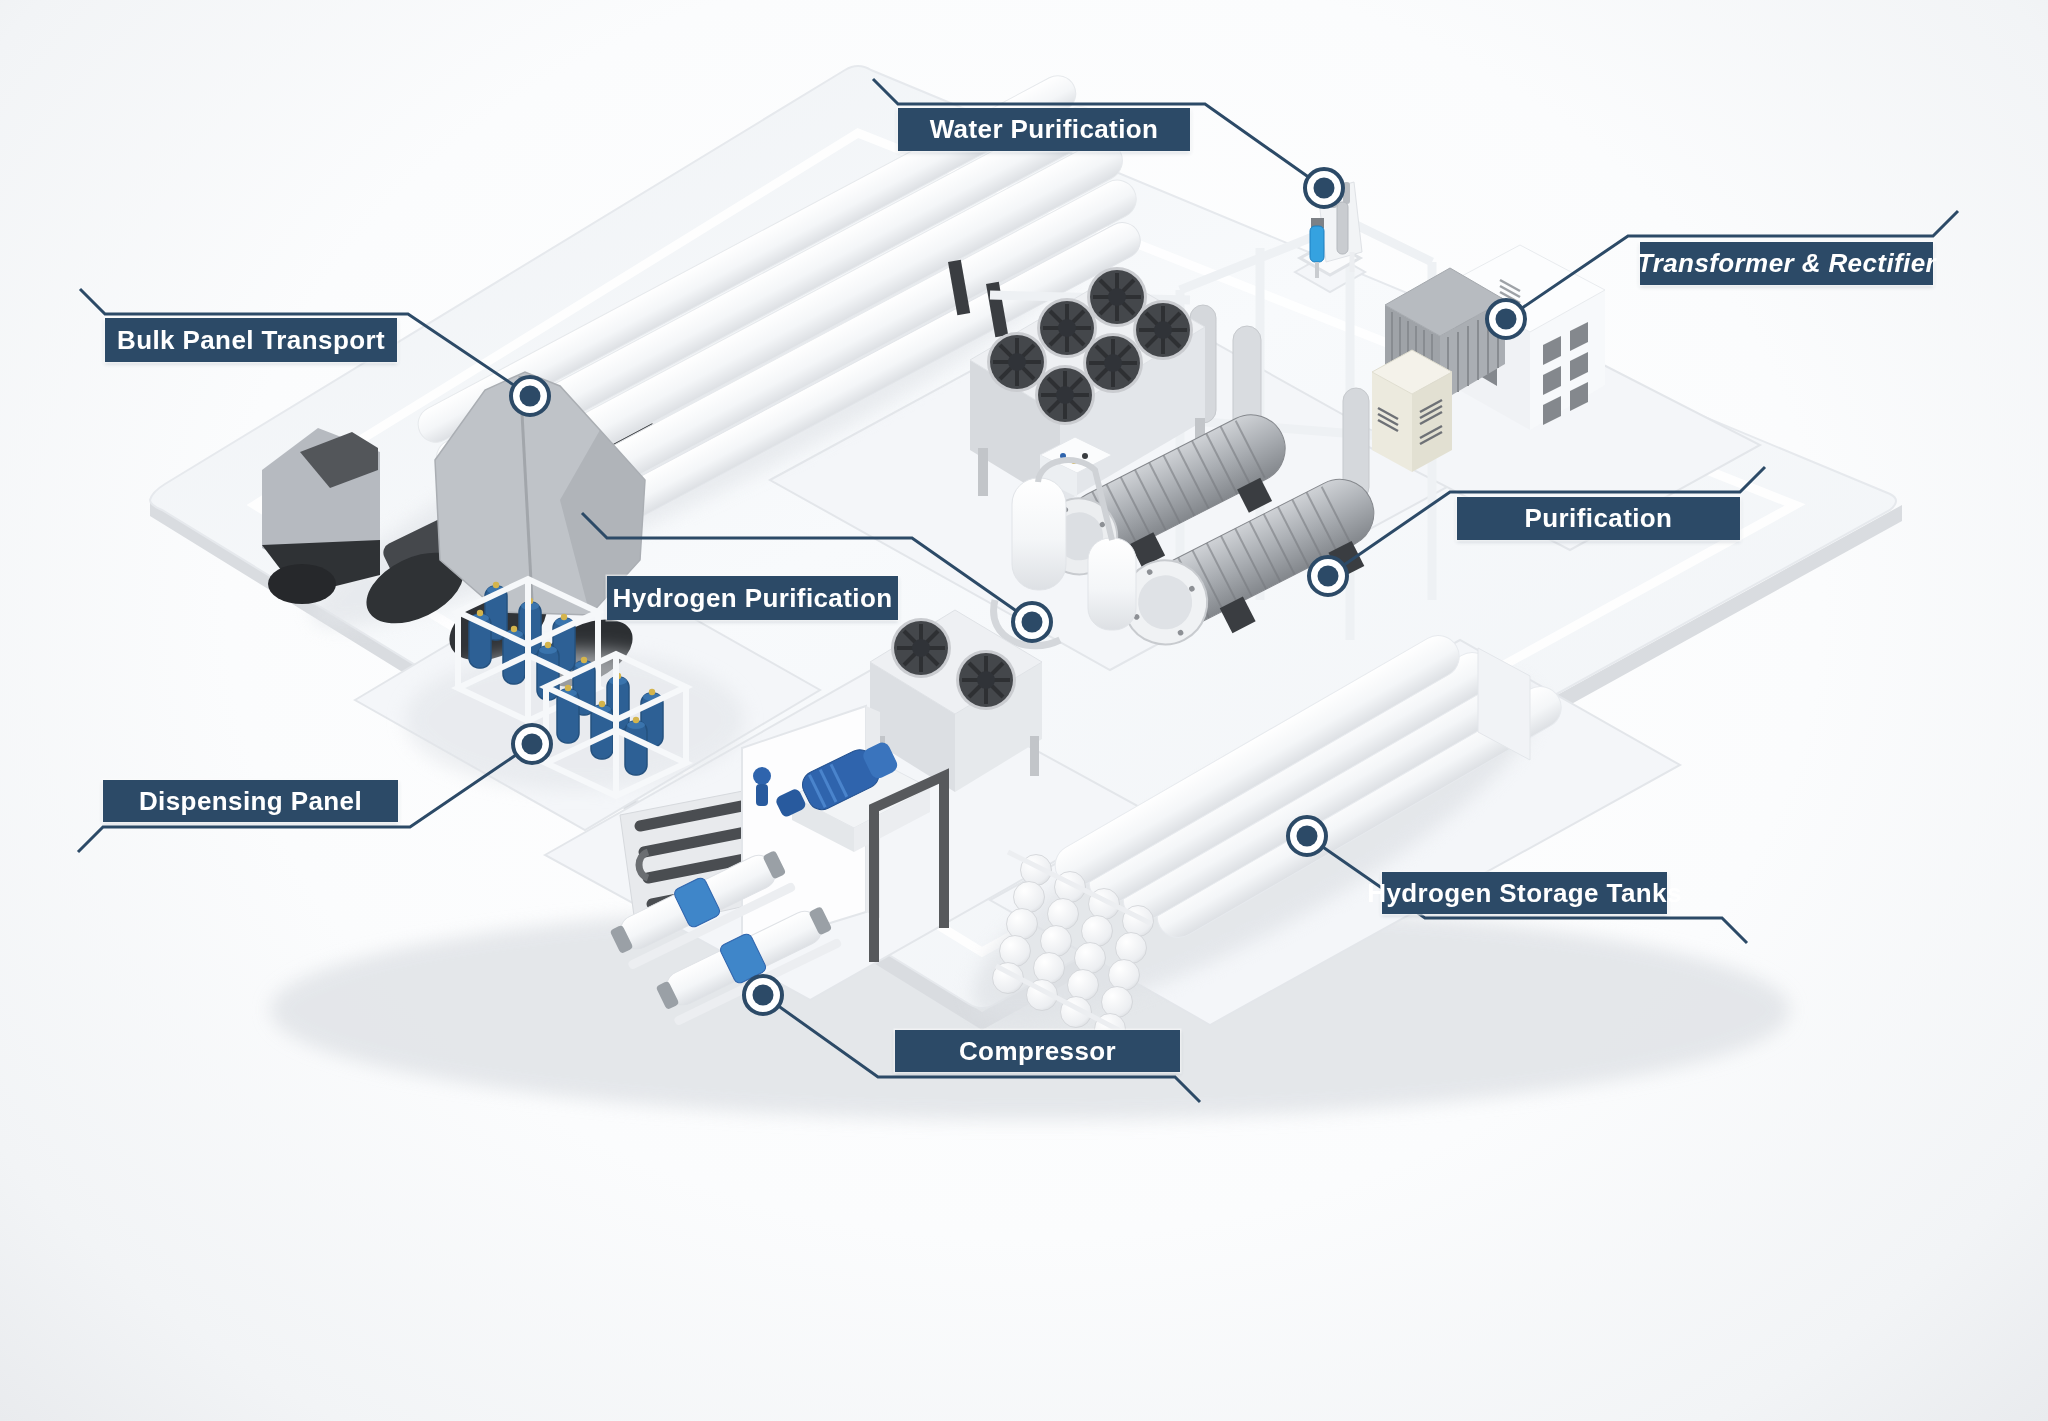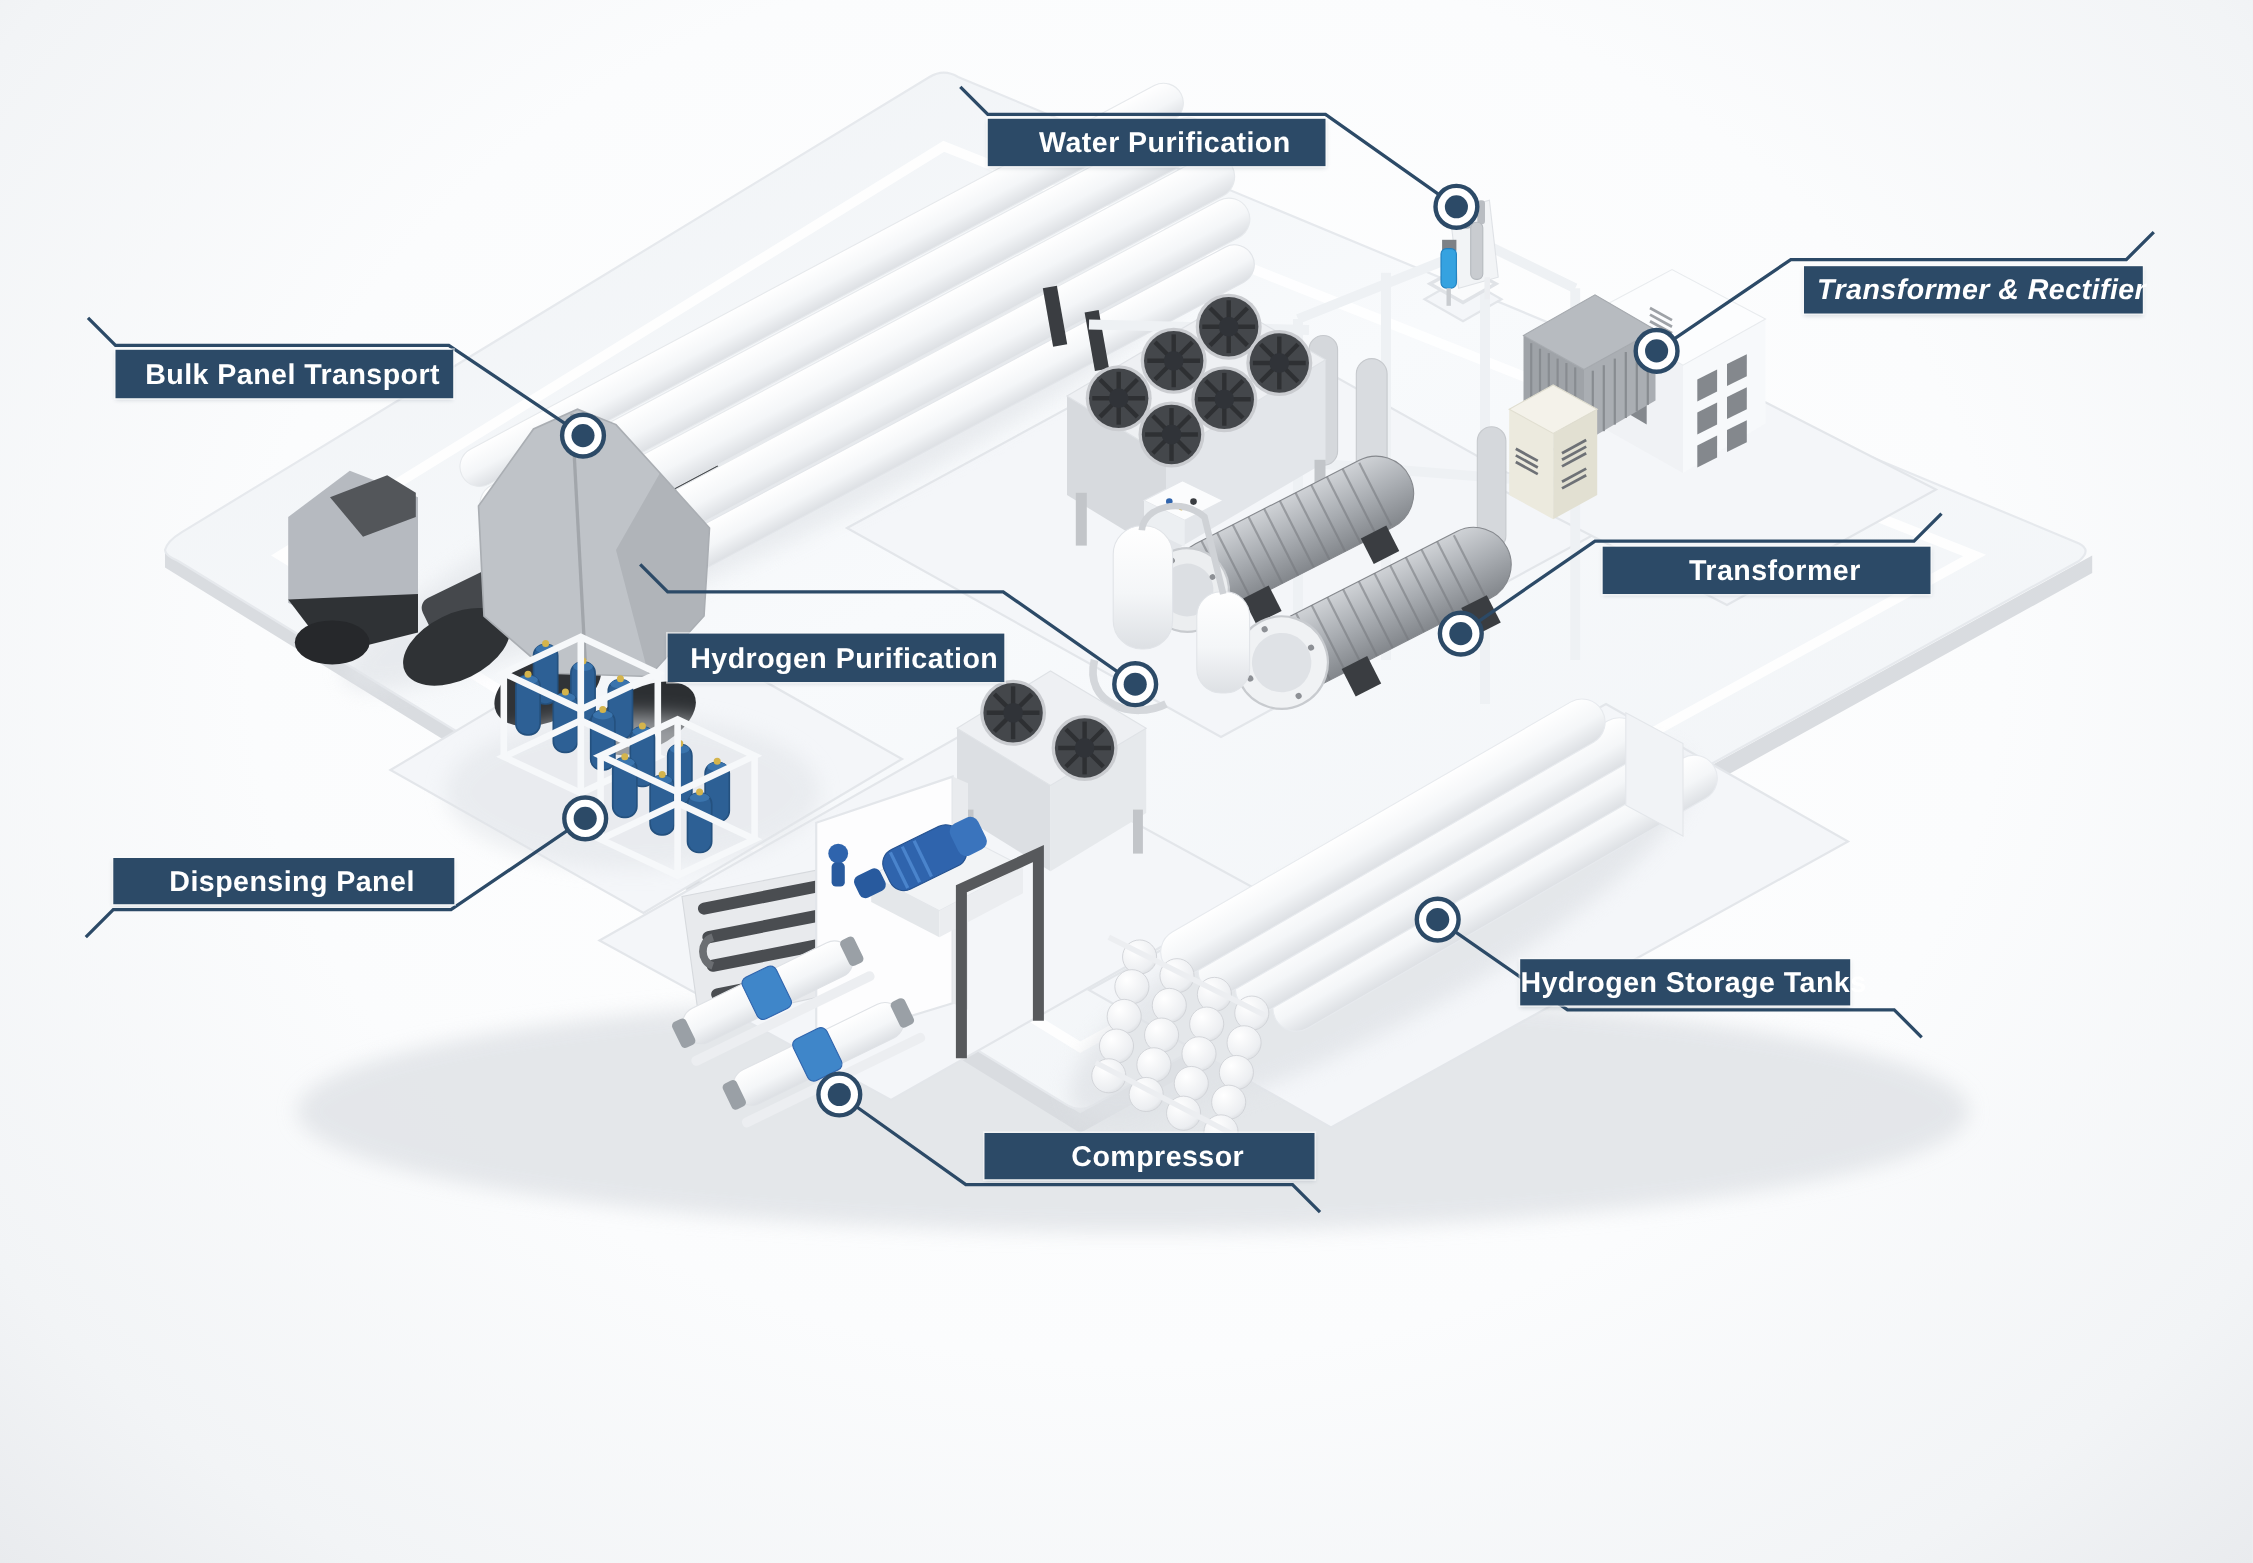--- a/index.html
+++ b/index.html
@@ -7,21 +7,20 @@
     position:relative;width:2048px;height:1421px;overflow:hidden;
     background:radial-gradient(ellipse at 50% 42%, #ffffff 0%, #fbfcfd 55%, #f2f4f6 85%, #e9ebee 100%);
     font-family:"Liberation Sans","DejaVu Sans",sans-serif;
   }
   #scene{position:absolute;left:0;top:0;width:100%;height:100%;}
   .callout{
     position:absolute;display:flex;align-items:center;justify-content:center;
     background:#2c4a67;color:#ffffff;font-weight:700;font-size:26px;letter-spacing:.4px;
     white-space:nowrap;
     box-shadow:0 0 0 1.5px rgba(255,255,255,.55), 0 2px 4px rgba(30,50,70,.18);
-    padding-left:15px;
   }
   .lbl-water        {left:898px;  top:108px; width:292px; height:43px;}
   .lbl-transformer  {left:1640px; top:242px; width:293px; height:43px;font-style:italic;}
   .lbl-bulk         {left:105px;  top:318px; width:292px; height:44px;}
   .lbl-electrolyzer {left:1457px; top:497px; width:283px; height:43px;}
   .lbl-hpur         {left:607px;  top:576px; width:291px; height:44px;}
   .lbl-dispense     {left:103px;  top:780px; width:295px; height:42px;text-align:right;}
   .lbl-storage      {left:1382px; top:872px; width:285px; height:42px;}
   .lbl-compressor   {left:895px;  top:1030px;width:285px; height:42px;text-align:right;}
 </style>
@@ -467,19 +466,19 @@
     <g>
           <circle cx="763" cy="995" r="19" fill="#ffffff" stroke="#2c4a67" stroke-width="4"></circle>
           <circle cx="763" cy="995" r="10.5" fill="#2c4a67"></circle>
         </g>
   </g>
 </svg>
 
 <div class="callout lbl-water">Water Purification</div>
 <div class="callout lbl-transformer">Transformer &amp; Rectifier</div>
 <div class="callout lbl-bulk">Bulk Panel Transport</div>
-<div class="callout lbl-electrolyzer">Transformer</div>
+<div class="callout lbl-electrolyzer">Purification</div>
 <div class="callout lbl-hpur">Hydrogen Purification</div>
 <div class="callout lbl-dispense">Dispensing Panel</div>
 <div class="callout lbl-storage">Hydrogen Storage Tanks</div>
 <div class="callout lbl-compressor">Compressor</div>
 
 </div>
 
 </body></html>

